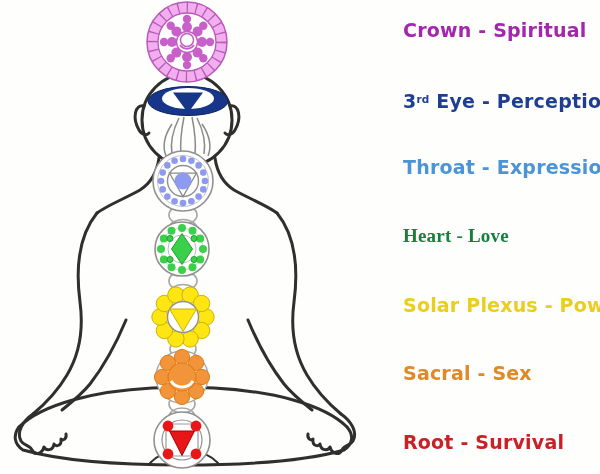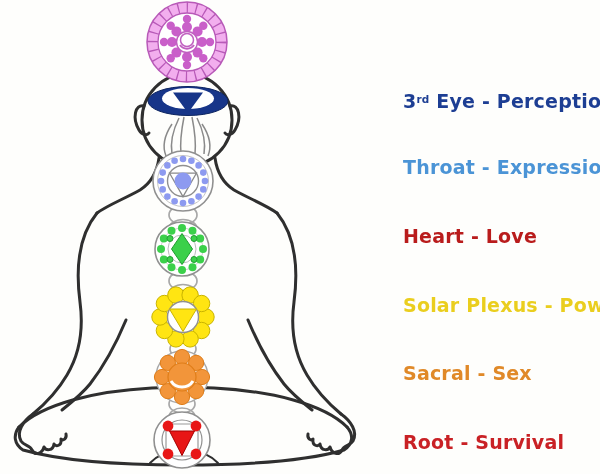--- a/index.html
+++ b/index.html
@@ -208,23 +208,24 @@
         <circle cx="168" cy="426" r="5.4"></circle>
           <circle cx="196" cy="426" r="5.4"></circle>
         <circle cx="168" cy="454" r="5.4"></circle>
           <circle cx="196" cy="454" r="5.4"></circle>
       </g>
       <path d="M 169.5 431 L 194.5 431 L 182 455.5 Z" stroke="#a50000" stroke-width="1" fill="#e81616"></path>
     </g>
   </svg>
 
   <div class="labels">
+    <div class="label-row r0" style="color: rgb(164, 38, 174);">Crown - Spiritual</div>
 
     <div class="label-row r1" style="color: rgb(29, 62, 147);"><span>3</span><span class="sup">rd</span><span> Eye - Perception</span></div>
 
     <div class="label-row r2" style="color: rgb(75, 148, 214);">Throat - Expression</div>
-    <div class="label-row r3" style="color: #b91c1c;">Heart - Love</div>
+    <div class="label-row r3" style="color: #15803d; font-family: Liberation Serif, serif;">Heart - Love</div>
     <div class="label-row r4" style="color: rgb(234, 206, 30);">Solar Plexus - Power</div>
     <div class="label-row r6" style="color: rgb(201, 33, 37);">Root - Survival</div>
     <div class="label-row r5" style="color: rgb(224, 137, 40);">Sacral - Sex</div>
   </div>
 
 </div>
 
 </body></html>

